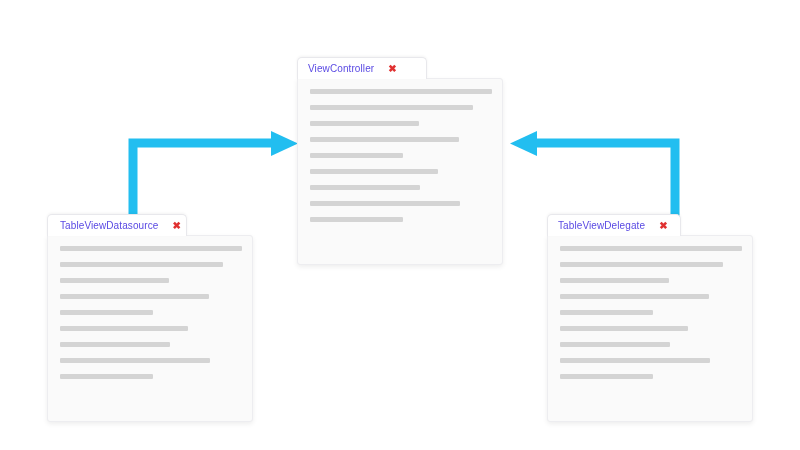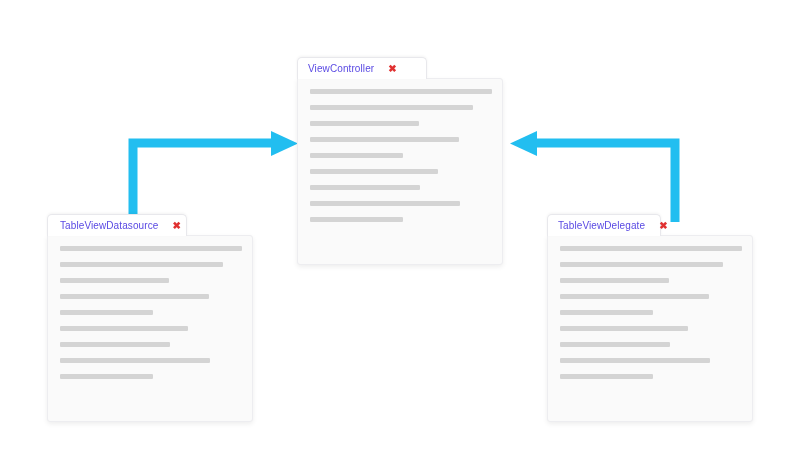--- a/index.html
+++ b/index.html
@@ -145,19 +145,19 @@
         <div class="line" style="width:163px;"></div>
         <div class="line" style="width:109px;"></div>
         <div class="line" style="width:149px;"></div>
         <div class="line" style="width:93px;"></div>
         <div class="line" style="width:128px;"></div>
         <div class="line" style="width:110px;"></div>
         <div class="line" style="width:150px;"></div>
         <div class="line" style="width:93px;"></div>
       </div>
     </div>
-    <div class="card-tab" style="width:114px;align-items:center;">
+    <div class="card-tab" style="width:134px;align-items:center;">
       <span class="card-title">TableViewDelegate</span>
       <span class="card-close">✖</span>
     </div>
   </div>
 
 </div>
 
 </body></html>

